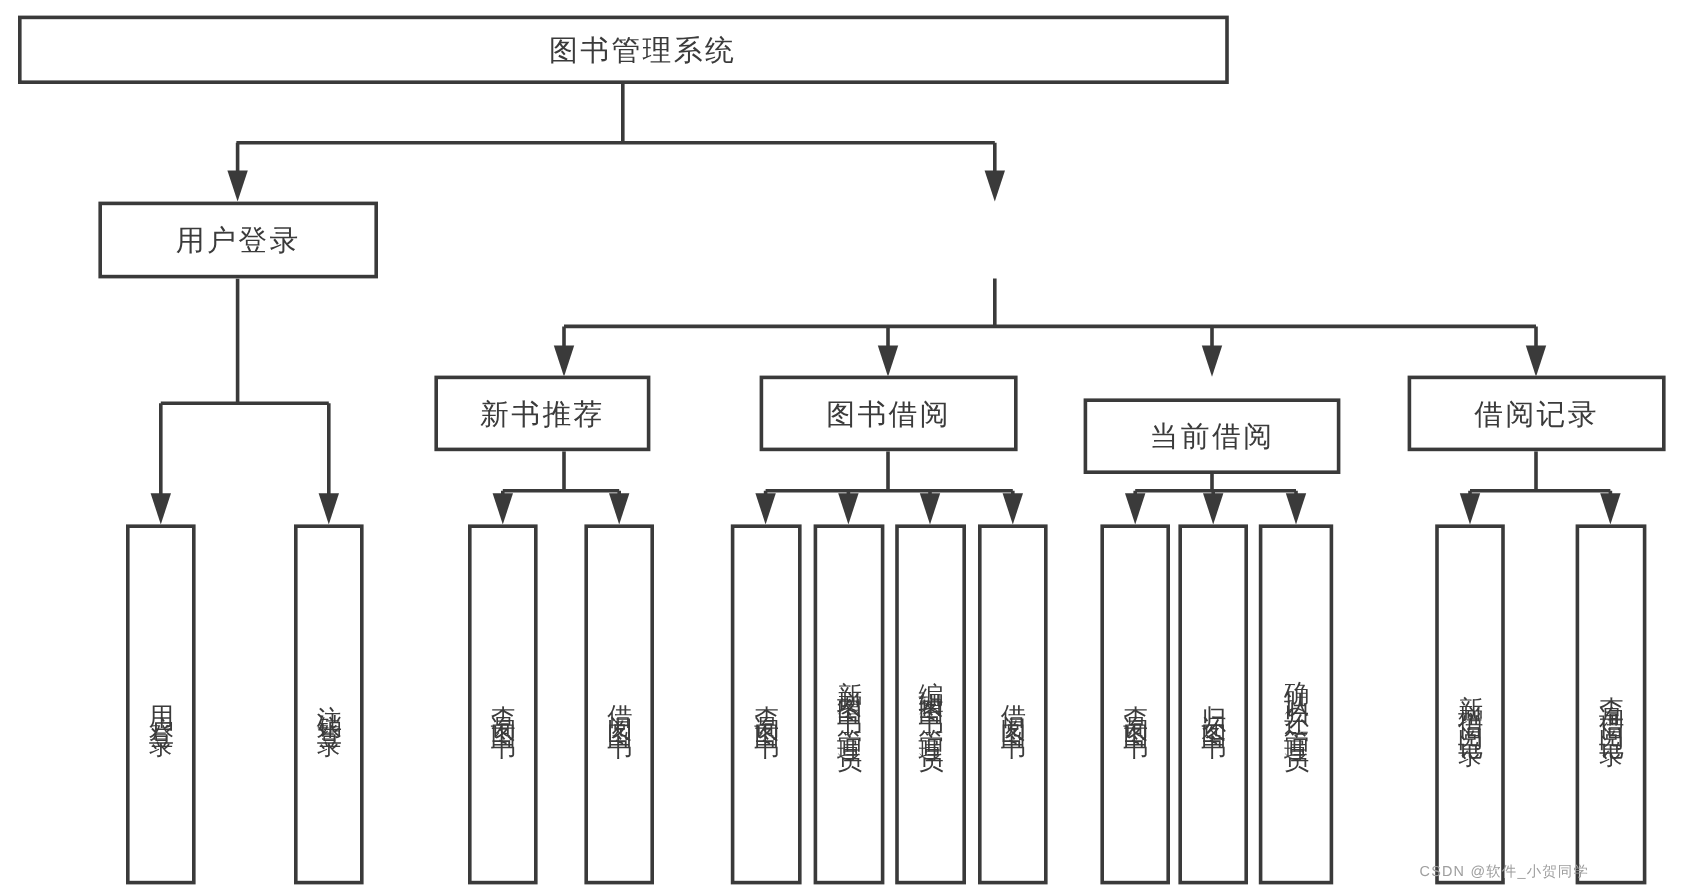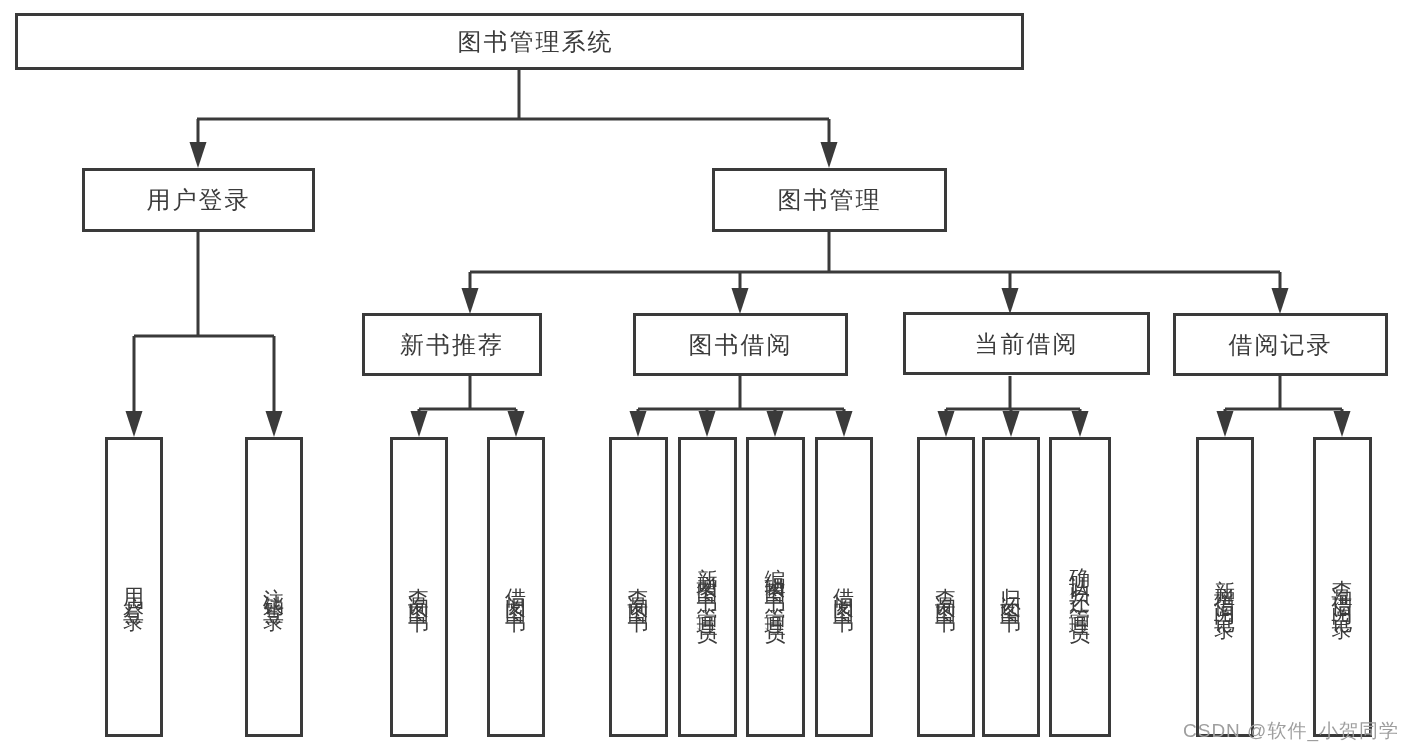--- a/index.html
+++ b/index.html
@@ -37,21 +37,21 @@
     font-size: 21px;
     letter-spacing: 8px;
     line-height: 1;
     text-align: center;
   }
   .watermark {
     position: absolute;
     left: 1183px;
     top: 718px;
     z-index: 3;
-    font-size: 19px;
+    font-size: 12px;
     letter-spacing: 1px;
     color: var(--wm);
     white-space: nowrap;
   }
 </style>
 </head>
 <body>
 
 <div id="canvas">
 
@@ -87,25 +87,24 @@
     <polygon points="1071.5,411 1088.5,411 1080,437"></polygon>
 
     <path d="M1280 376 V409 M1225 409 H1342 M1225 409 V413 M1342 409 V413"></path>
     <polygon points="1216.5,411 1233.5,411 1225,437"></polygon>
     <polygon points="1333.5,411 1350.5,411 1342,437"></polygon>
   </svg>
 
   <div class="node" style="left:15px; top:13px; width:1009px; height:57px;padding-left:32px;">图书管理系统</div>
 
   <div class="node" style="left:82px; top:168px; width:233px; height:64px;">用户登录</div>
-  <div class="node" style="left:712px; top:168px; width:235px; height:64px;">图书管理</div>
 
   <div class="node" style="left:362px; top:313px; width:180px; height:63px;">新书推荐</div>
   <div class="node" style="left:633px; top:313px; width:215px; height:63px;text-align:right;">图书借阅</div>
-  <div class="node" style="left:903px; top:312px; width:247px; height:63px;">当前借阅</div>
+  <div class="node" style="left:903px; top:332px; width:214px; height:63px;">当前借阅</div>
   <div class="node" style="left:1173px; top:313px; width:215px; height:63px;">借阅记录</div>
 
   <div class="leaf" style="left:105px; top:437px; width:58px; height:300px;">用户登录</div>
   <div class="leaf" style="left:245px; top:437px; width:58px; height:300px;">注销登录</div>
 
   <div class="leaf" style="left:390px; top:437px; width:58px; height:300px;">查询图书</div>
   <div class="leaf" style="left:487px; top:437px; width:58px; height:300px;">借阅图书</div>
 
   <div class="leaf" style="left:609px; top:437px; width:59px; height:300px;">查询图书</div>
   <div class="leaf" style="left:678px; top:437px; width:59px; height:300px;">新增图书（管理员）</div>

